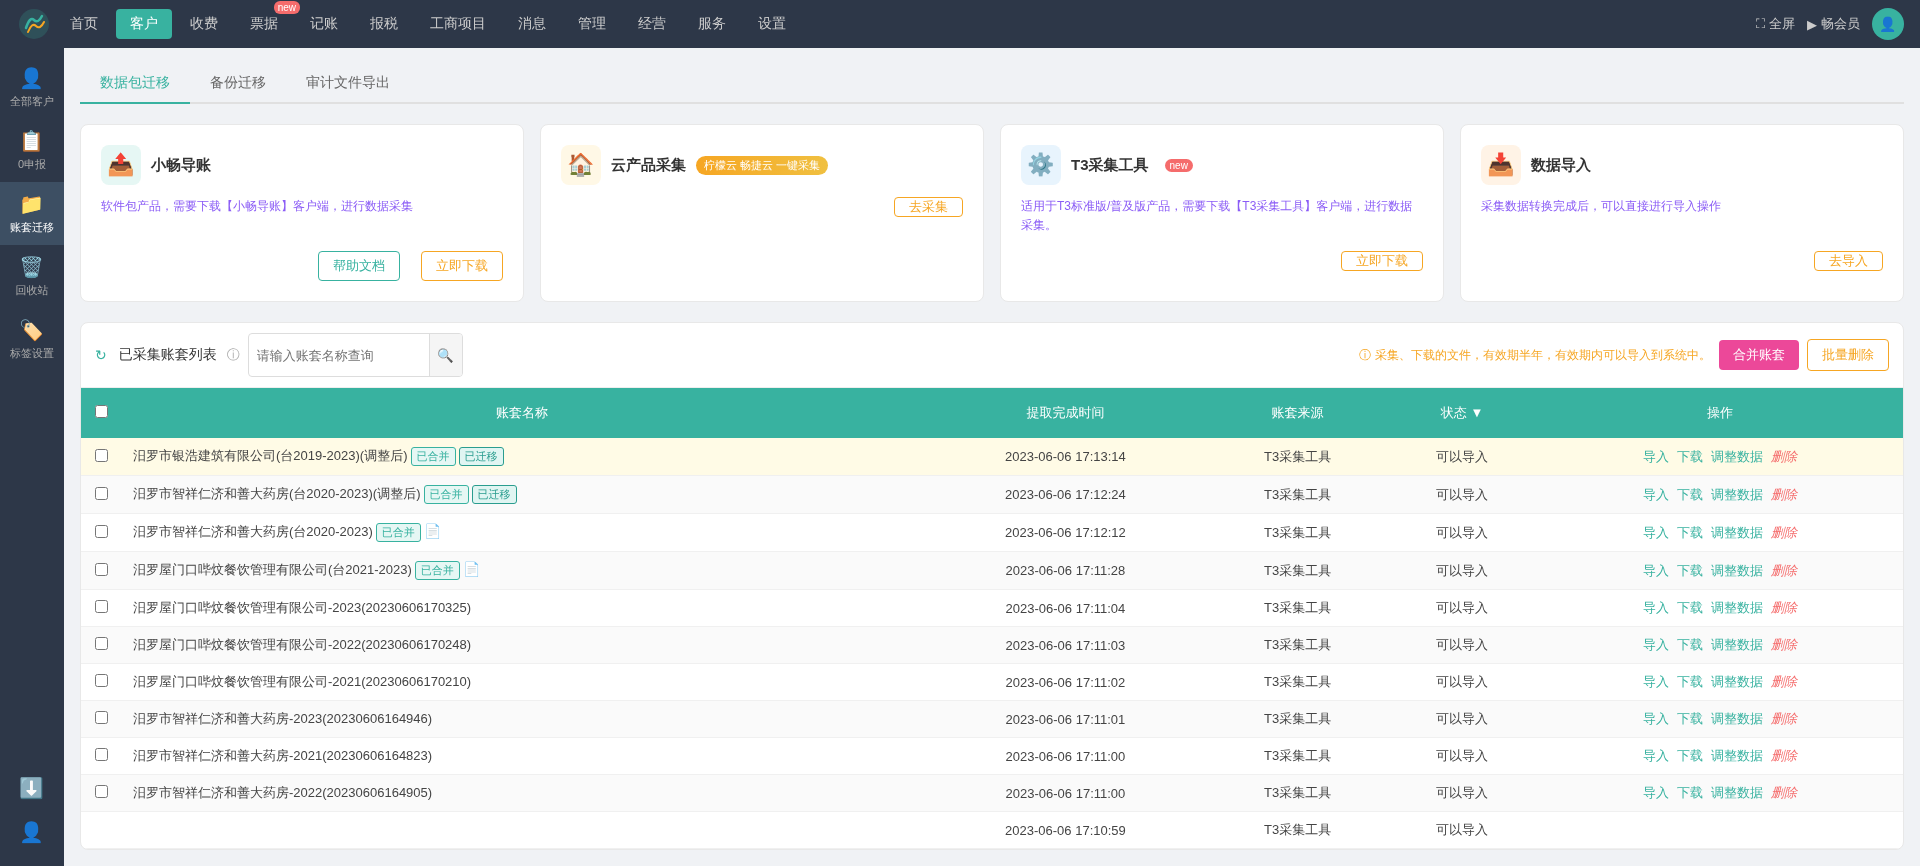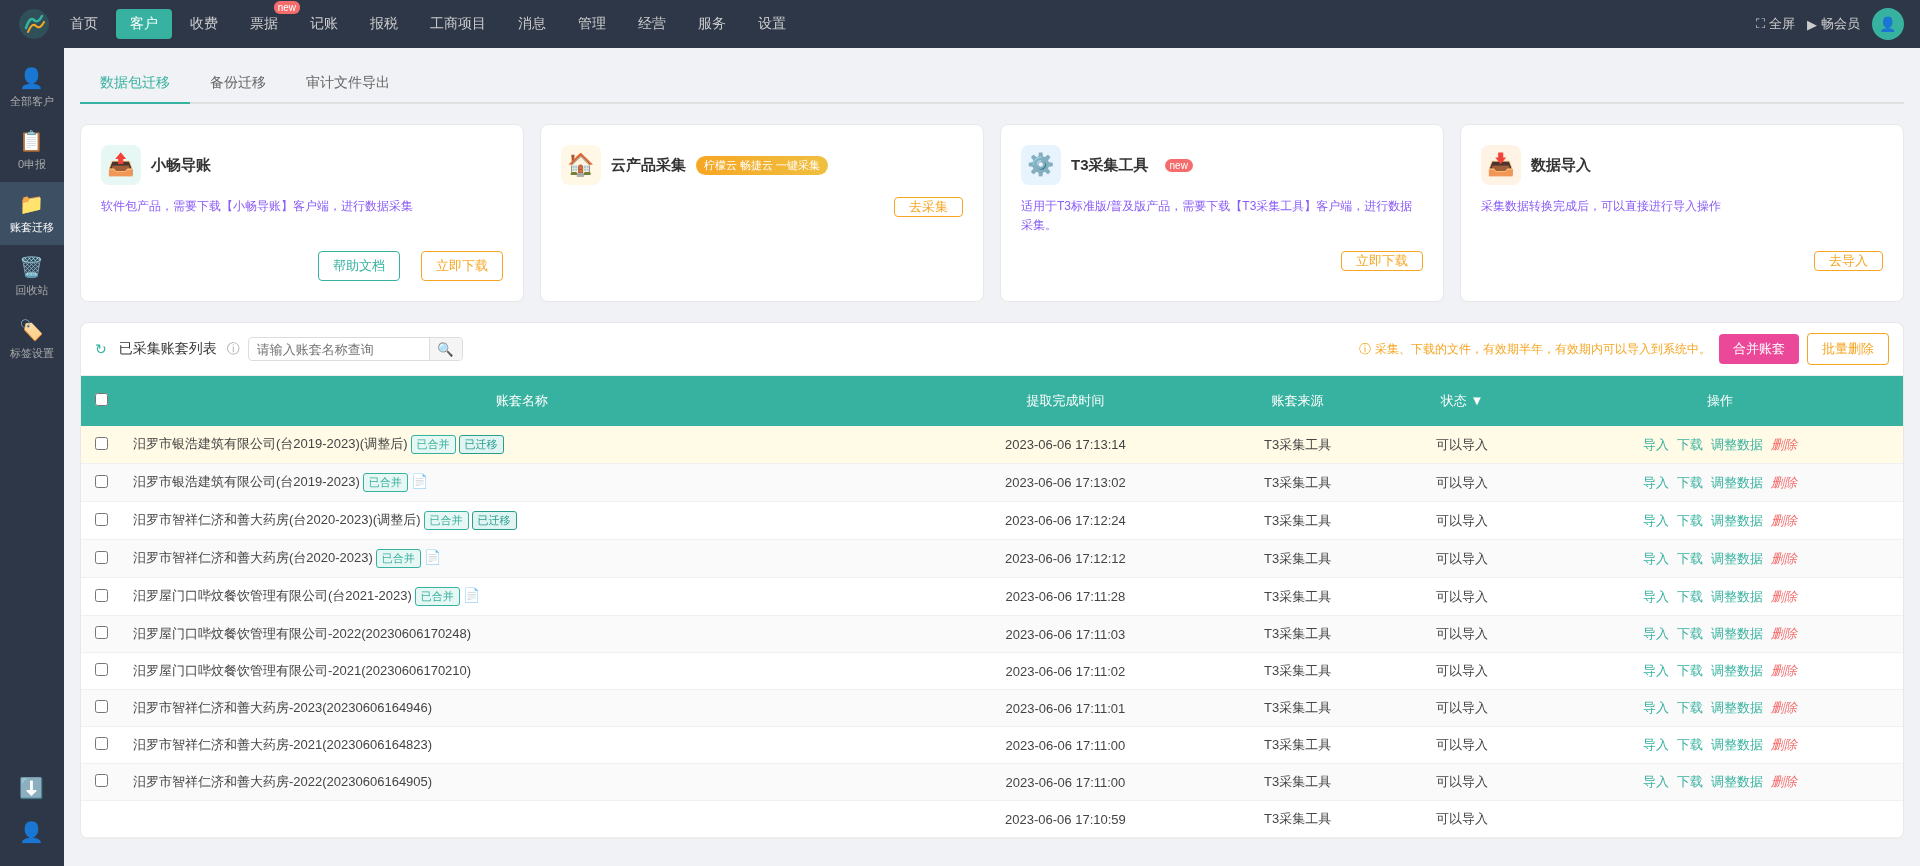--- a/index.html
+++ b/index.html
@@ -64,21 +64,21 @@
     .new-tag { background: #f56c6c; color: #fff; font-size: 10px; padding: 1px 5px; border-radius: 8px; margin-left: 6px; }
 
     
     .table-section { background: #fff; border-radius: 8px; border: 1px solid #e8e8e8; overflow: hidden; }
     .table-toolbar {
       display: flex; align-items: center; padding: 10px 14px; border-bottom: 1px solid #eee; gap: 8px;
     }
     .table-toolbar-left { display: flex; align-items: center; gap: 8px; }
     .table-toolbar-right { margin-left: auto; display: flex; align-items: center; gap: 8px; }
     .search-box {
-      display: flex; align-items: center; border: 1px solid #ddd; border-radius: 4px; overflow: hidden; height: 24px;
+      display: flex; align-items: center; border: 1px solid #ddd; border-radius: 4px; overflow: hidden; height: 44px;
     }
     .search-box input { border: none; outline: none; padding: 0 8px; font-size: 13px; width: 180px; color: #666; }
     .search-box .search-btn { background: #f5f5f5; border: none; padding: 0 8px; cursor: pointer; color: #999; height: 100%; border-left: 1px solid #ddd; }
     .hint-text { font-size: 12px; color: #f6a623; display: flex; align-items: center; gap: 4px; }
     .btn-teal { background: #ec4899; color: #fff; border: none; padding: 6px 14px; border-radius: 4px; cursor: pointer; font-size: 13px; }
     .btn-orange-outline { border: 1px solid #f6a623; color: #f6a623; background: #fff; padding: 6px 14px; border-radius: 4px; cursor: pointer; font-size: 13px; }
 
     table { width: 100%; border-collapse: collapse; }
     thead th {
       background: #38b2a0; color: #fff; padding: 16px 12px; text-align: center; font-size: 13px; font-weight: 500; white-space: nowrap;
@@ -263,46 +263,46 @@
       <tr class="highlighted">
             <td class="checkbox-col"><input type="checkbox" style=""></td>
             <td><span>汨罗市银浩建筑有限公司(台2019-2023)(调整后)</span><span class="tag tag-green">已合并</span><span class="tag tag-teal">已迁移</span></td>
             <td>2023-06-06 17:13:14</td>
             <td>T3采集工具</td>
             <td>可以导入</td>
             <td><span class="action-link">导入</span><span class="action-link">下载</span><span class="action-link">调整数据</span><span class="action-link red">删除</span></td>
           </tr>
           <tr>
             <td class="checkbox-col"><input type="checkbox" style=""></td>
-            <td><span>汨罗市银浩建筑有限公司(台2019-2023)</span><span class="tag tag-green">已合并</span><span class="icon-file">📄</span></td>
-            <td>2023-06-06 17:13:02</td>
-            <td>T3采集工具</td>
-            <td>可以导入</td>
-            <td><span class="action-link">导入</span><span class="action-link">下载</span><span class="action-link">调整数据</span><span class="action-link red">删除</span></td>
-          </tr>
-          <tr>
-            <td class="checkbox-col"><input type="checkbox" style=""></td>
             <td><span>汨罗市智祥仁济和善大药房(台2020-2023)(调整后)</span><span class="tag tag-green">已合并</span><span class="tag tag-teal">已迁移</span></td>
             <td>2023-06-06 17:12:24</td>
             <td>T3采集工具</td>
             <td>可以导入</td>
             <td><span class="action-link">导入</span><span class="action-link">下载</span><span class="action-link">调整数据</span><span class="action-link red">删除</span></td>
           </tr>
           <tr>
             <td class="checkbox-col"><input type="checkbox" style=""></td>
             <td><span>汨罗市智祥仁济和善大药房(台2020-2023)</span><span class="tag tag-green">已合并</span><span class="icon-file">📄</span></td>
             <td>2023-06-06 17:12:12</td>
             <td>T3采集工具</td>
             <td>可以导入</td>
             <td><span class="action-link">导入</span><span class="action-link">下载</span><span class="action-link">调整数据</span><span class="action-link red">删除</span></td>
           </tr>
           <tr>
             <td class="checkbox-col"><input type="checkbox" style=""></td>
             <td><span>汨罗屋门口哔炆餐饮管理有限公司(台2021-2023)</span><span class="tag tag-green">已合并</span><span class="icon-file">📄</span></td>
             <td>2023-06-06 17:11:28</td>
+            <td>T3采集工具</td>
+            <td>可以导入</td>
+            <td><span class="action-link">导入</span><span class="action-link">下载</span><span class="action-link">调整数据</span><span class="action-link red">删除</span></td>
+          </tr>
+          <tr>
+            <td class="checkbox-col"><input type="checkbox" style=""></td>
+            <td><span>汨罗屋门口哔炆餐饮管理有限公司-2023(20230606170325)</span></td>
+            <td>2023-06-06 17:11:04</td>
             <td>T3采集工具</td>
             <td>可以导入</td>
             <td><span class="action-link">导入</span><span class="action-link">下载</span><span class="action-link">调整数据</span><span class="action-link red">删除</span></td>
           </tr>
           <tr>
             <td class="checkbox-col"><input type="checkbox" style=""></td>
             <td><span>汨罗屋门口哔炆餐饮管理有限公司-2022(20230606170248)</span></td>
             <td>2023-06-06 17:11:03</td>
             <td>T3采集工具</td>
             <td>可以导入</td>

